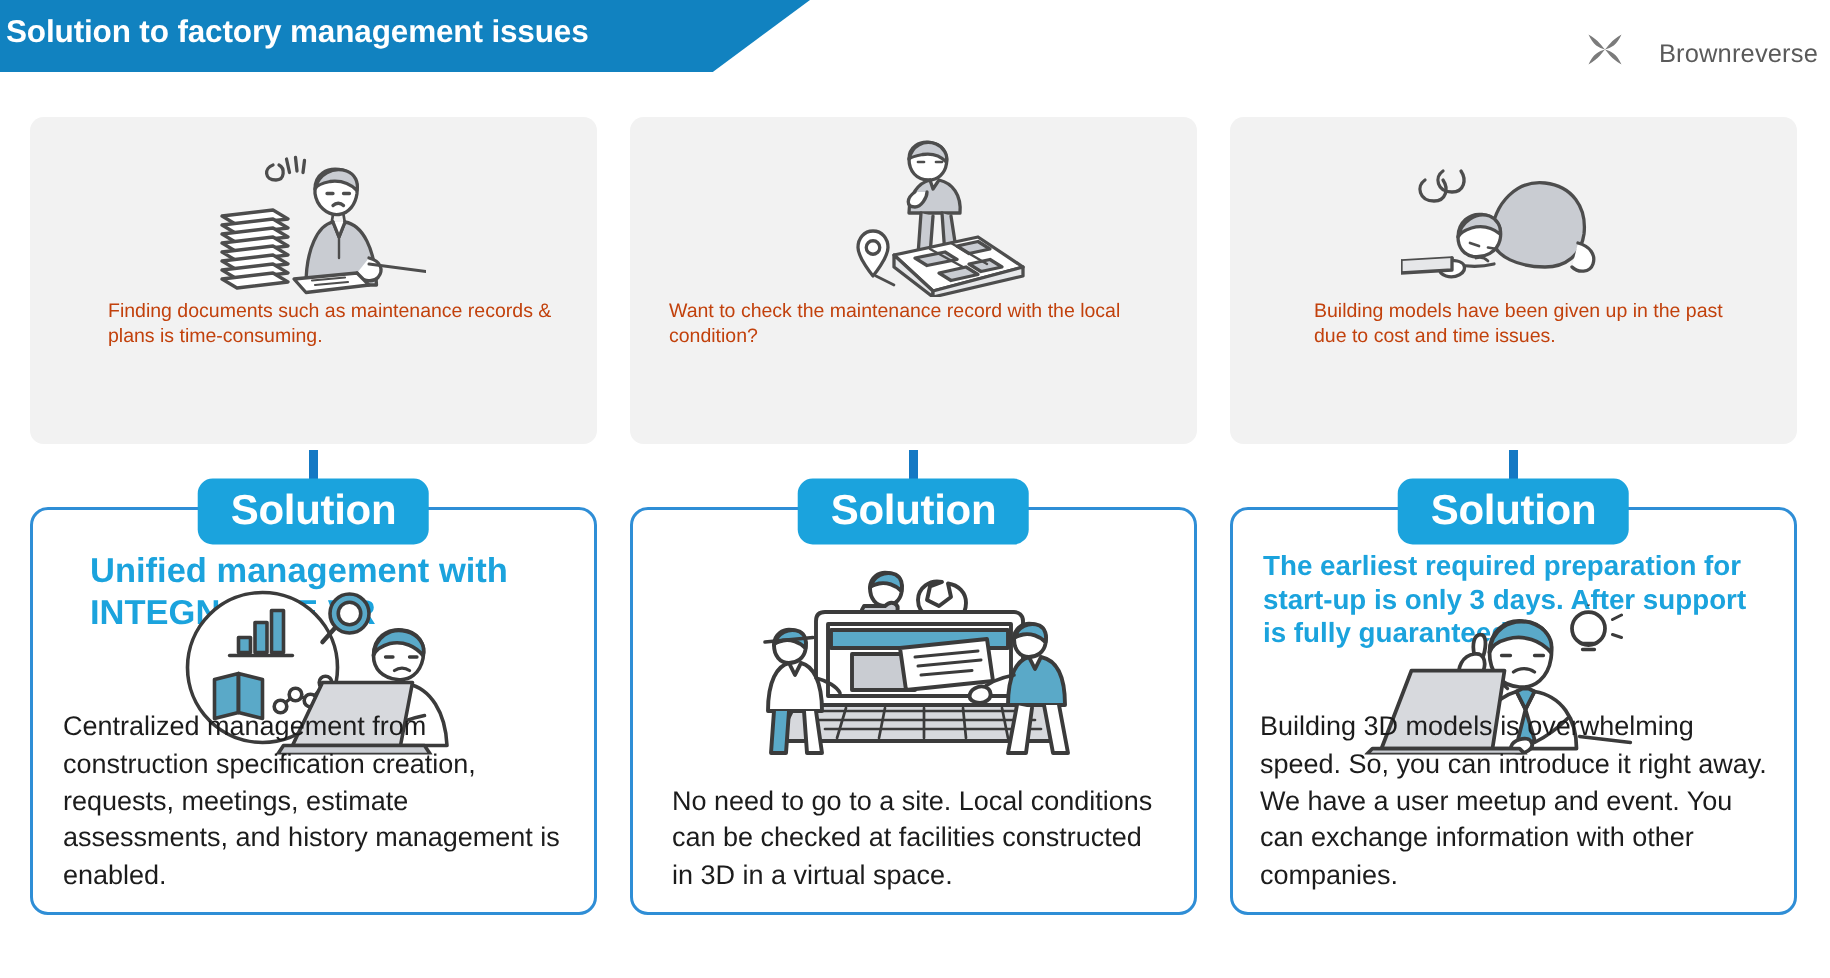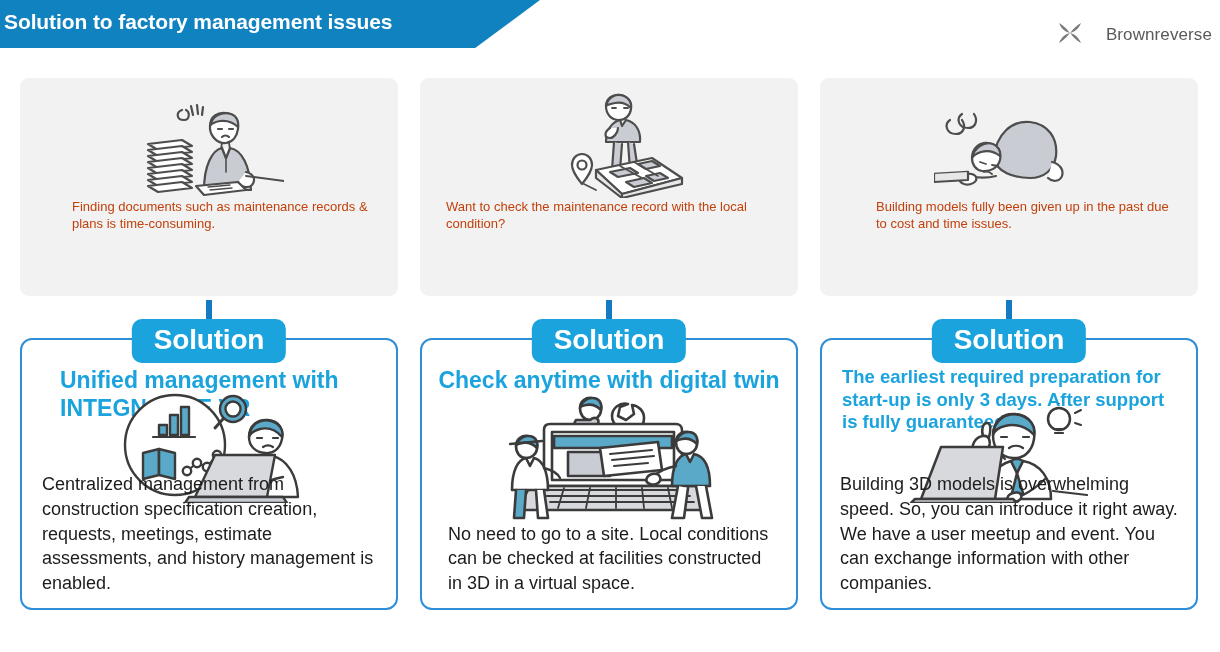--- a/index.html
+++ b/index.html
@@ -312,21 +312,20 @@
     </div>
 
     <div class="arrow-wrap">
       <svg width="26" height="34" viewBox="0 0 26 34">
         <path d="M10 0 H16 V20 H24 L13 33 L2 20 H10 Z" fill="#1579c4"></path>
       </svg>
     </div>
 
     <div class="solution-card">
       <div class="solution-badge">Solution</div>
-      <div class="solution-heading">Check anytime with digital twin</div>
       <div class="solution-art">
         <svg width="230" height="128" viewBox="0 0 230 128">
           <g fill="none" stroke="#3b3b3b" stroke-width="2.6" stroke-linecap="round" stroke-linejoin="round">
 
             <path d="M86 14 C86 7, 92 3, 98 4 C105 5, 108 10, 107 17 C106 23, 101 26, 96 26 C90 26, 86 21, 86 14 Z" fill="#fff"></path>
             <path d="M86 14 C88 6, 96 2, 103 5 C107 7, 108 12, 107 16 C103 12, 97 10, 92 11 C88 12, 86 13, 86 14 Z" fill="#5aa9c8"></path>
             <path d="M82 26 C78 32, 80 40, 88 42 L104 30 C106 24, 100 22, 96 26 Z" fill="#c9ccd2"></path>
 
             <path d="M134 10 C126 8, 118 14, 118 22 C118 27, 121 31, 125 33 L100 54 C94 58, 96 66, 102 68 C108 70, 114 64, 112 58 L134 38 C142 40, 150 33, 150 24 C150 17, 145 12, 138 11 L140 20 L132 26 L124 22 L126 13 Z" fill="#fff"></path>
 
@@ -386,21 +385,21 @@
             <path d="M62 90 C54 92, 44 92, 36 90" stroke-width="2.2"></path>
             <path d="M30 88 C24 90, 24 96, 30 98 C36 100, 44 96, 42 91 C41 88, 35 87, 30 88 Z" fill="#fff"></path>
 
             <path d="M118 76 C126 78, 130 84, 128 90 C126 96, 118 96, 114 92" fill="#fff"></path>
 
             <path d="M0 88 L34 86" stroke-width="2.4"></path>
             <path d="M0 88 L0 96 L34 94 L34 86" fill="#e6e7e9"></path>
           </g>
         </svg>
       </div>
-      <div class="problem-text">Building models fully been given up in the past due to cost and time issues.</div>
+      <div class="problem-text">Building models have been given up in the past due to cost and time issues.</div>
     </div>
 
     <div class="arrow-wrap">
       <svg width="26" height="34" viewBox="0 0 26 34">
         <path d="M10 0 H16 V20 H24 L13 33 L2 20 H10 Z" fill="#1579c4"></path>
       </svg>
     </div>
 
     <div class="solution-card">
       <div class="solution-badge">Solution</div>

